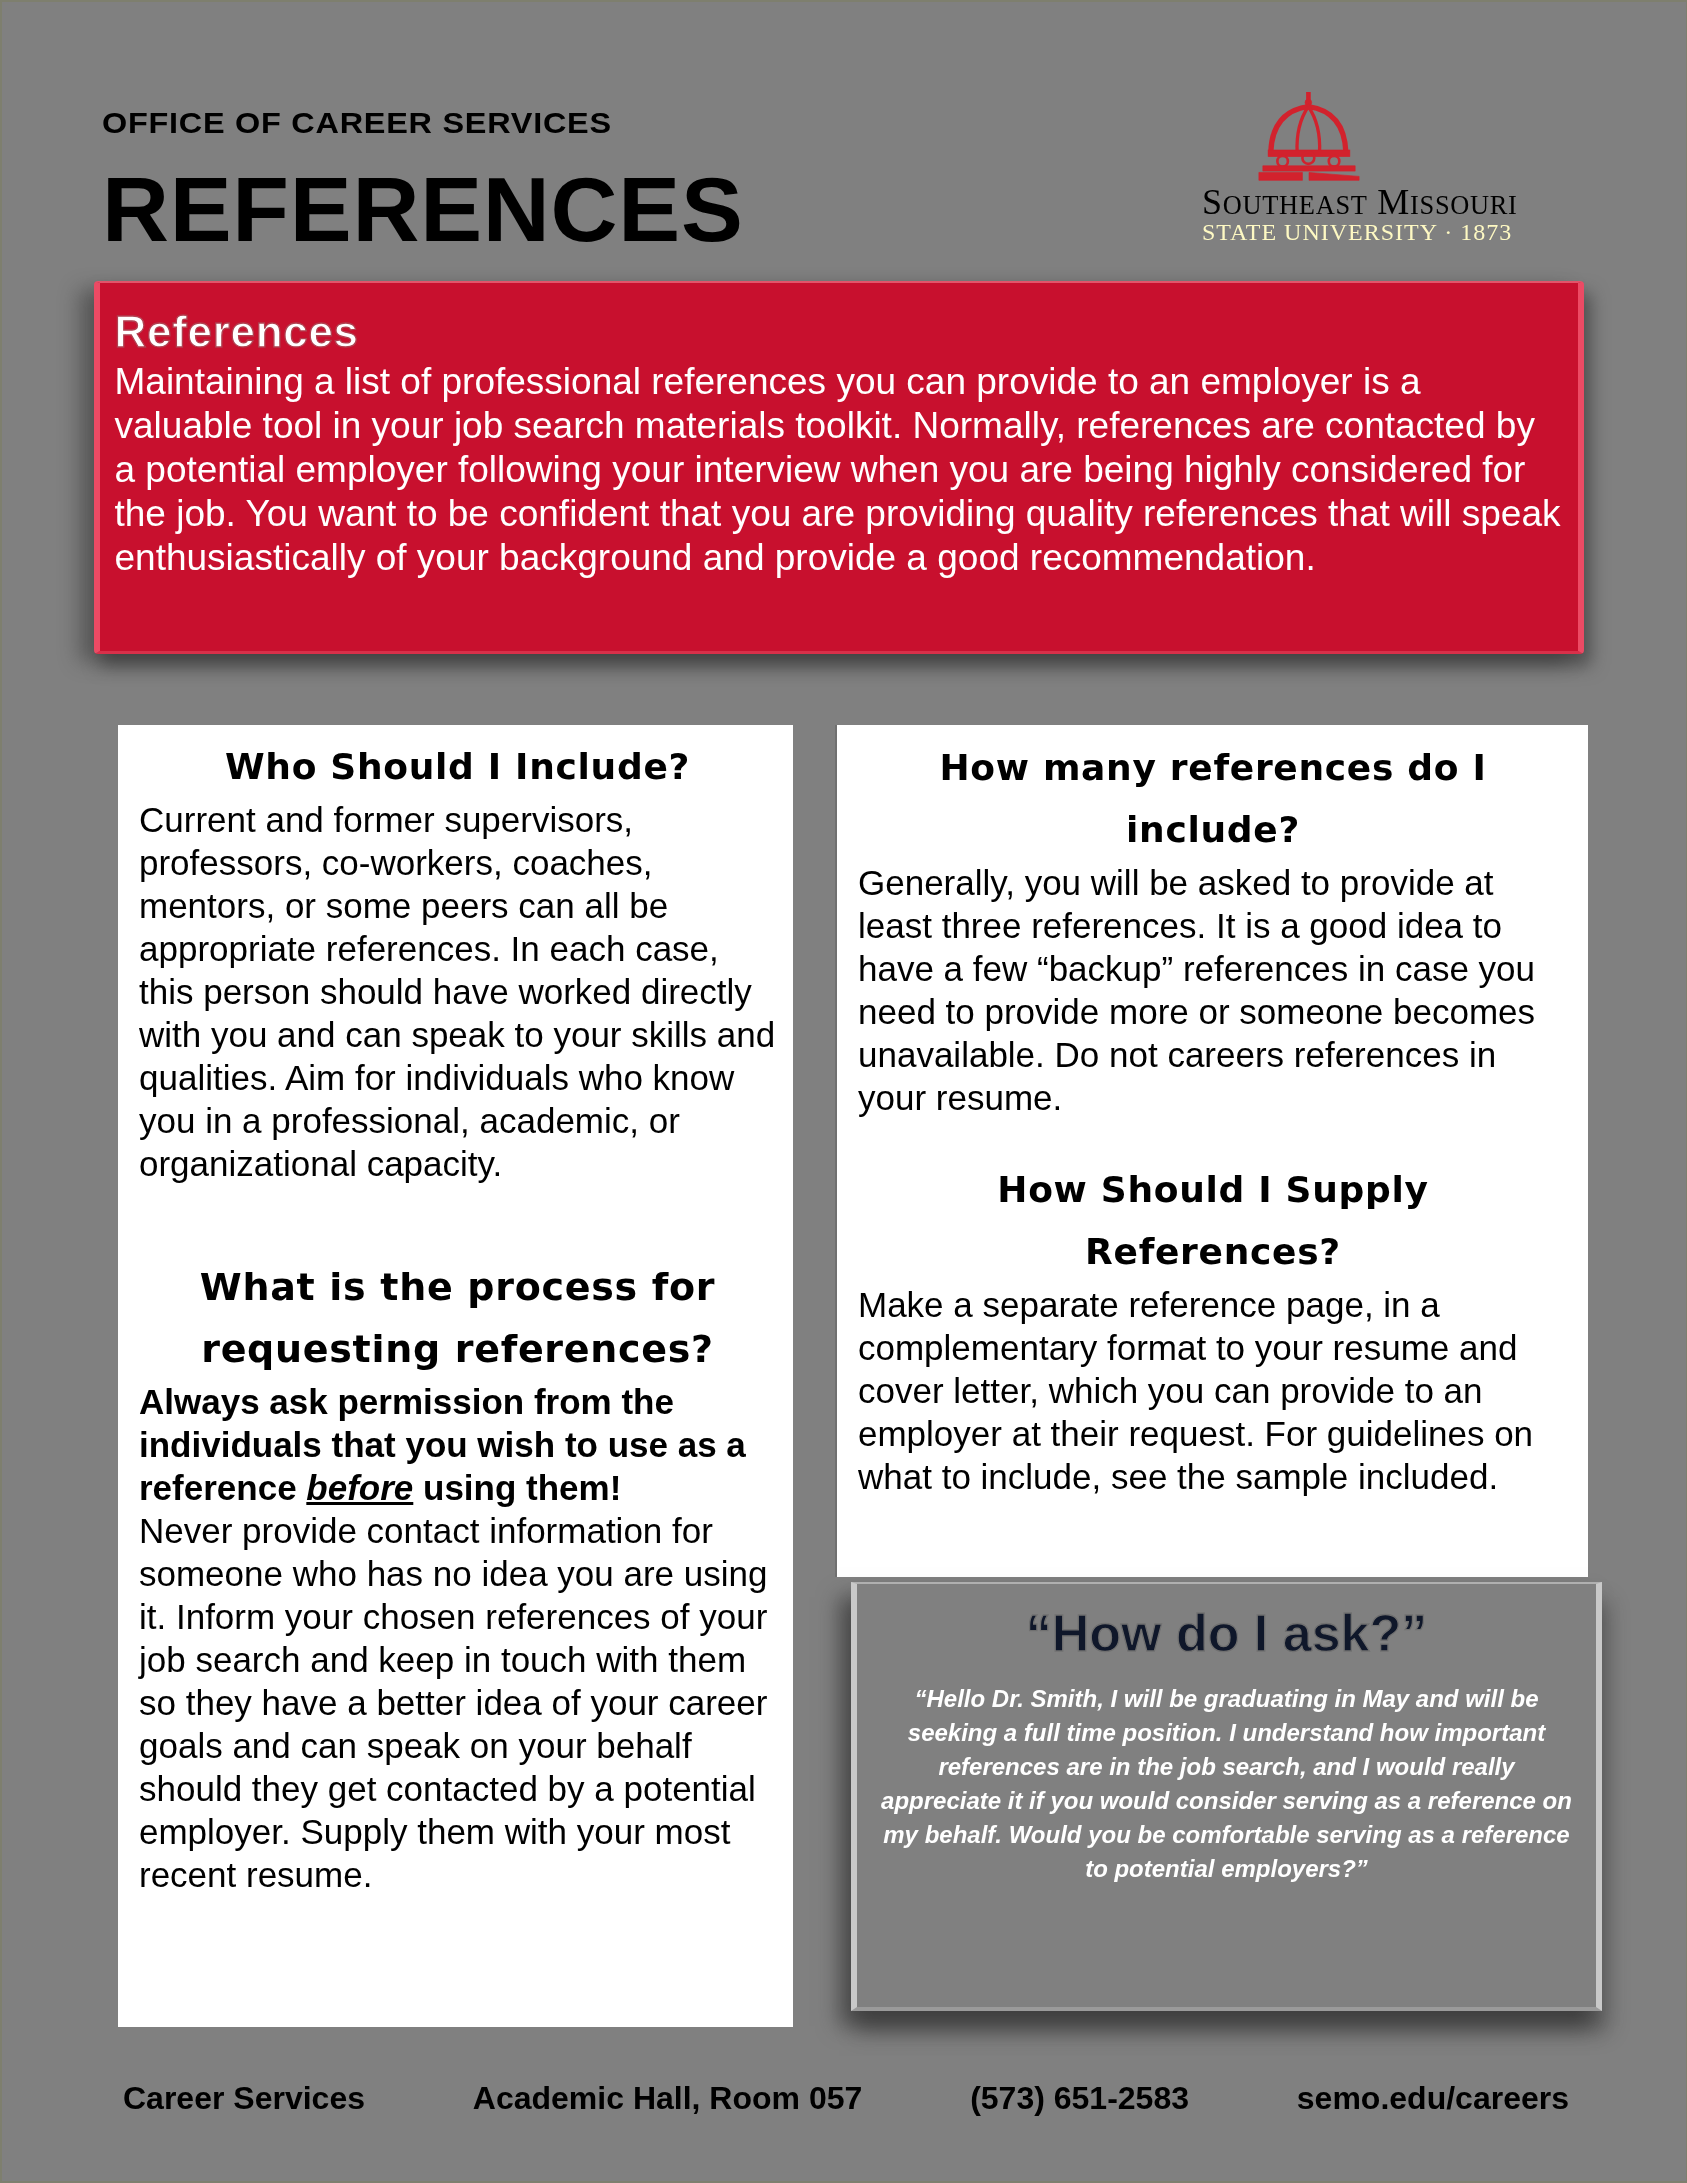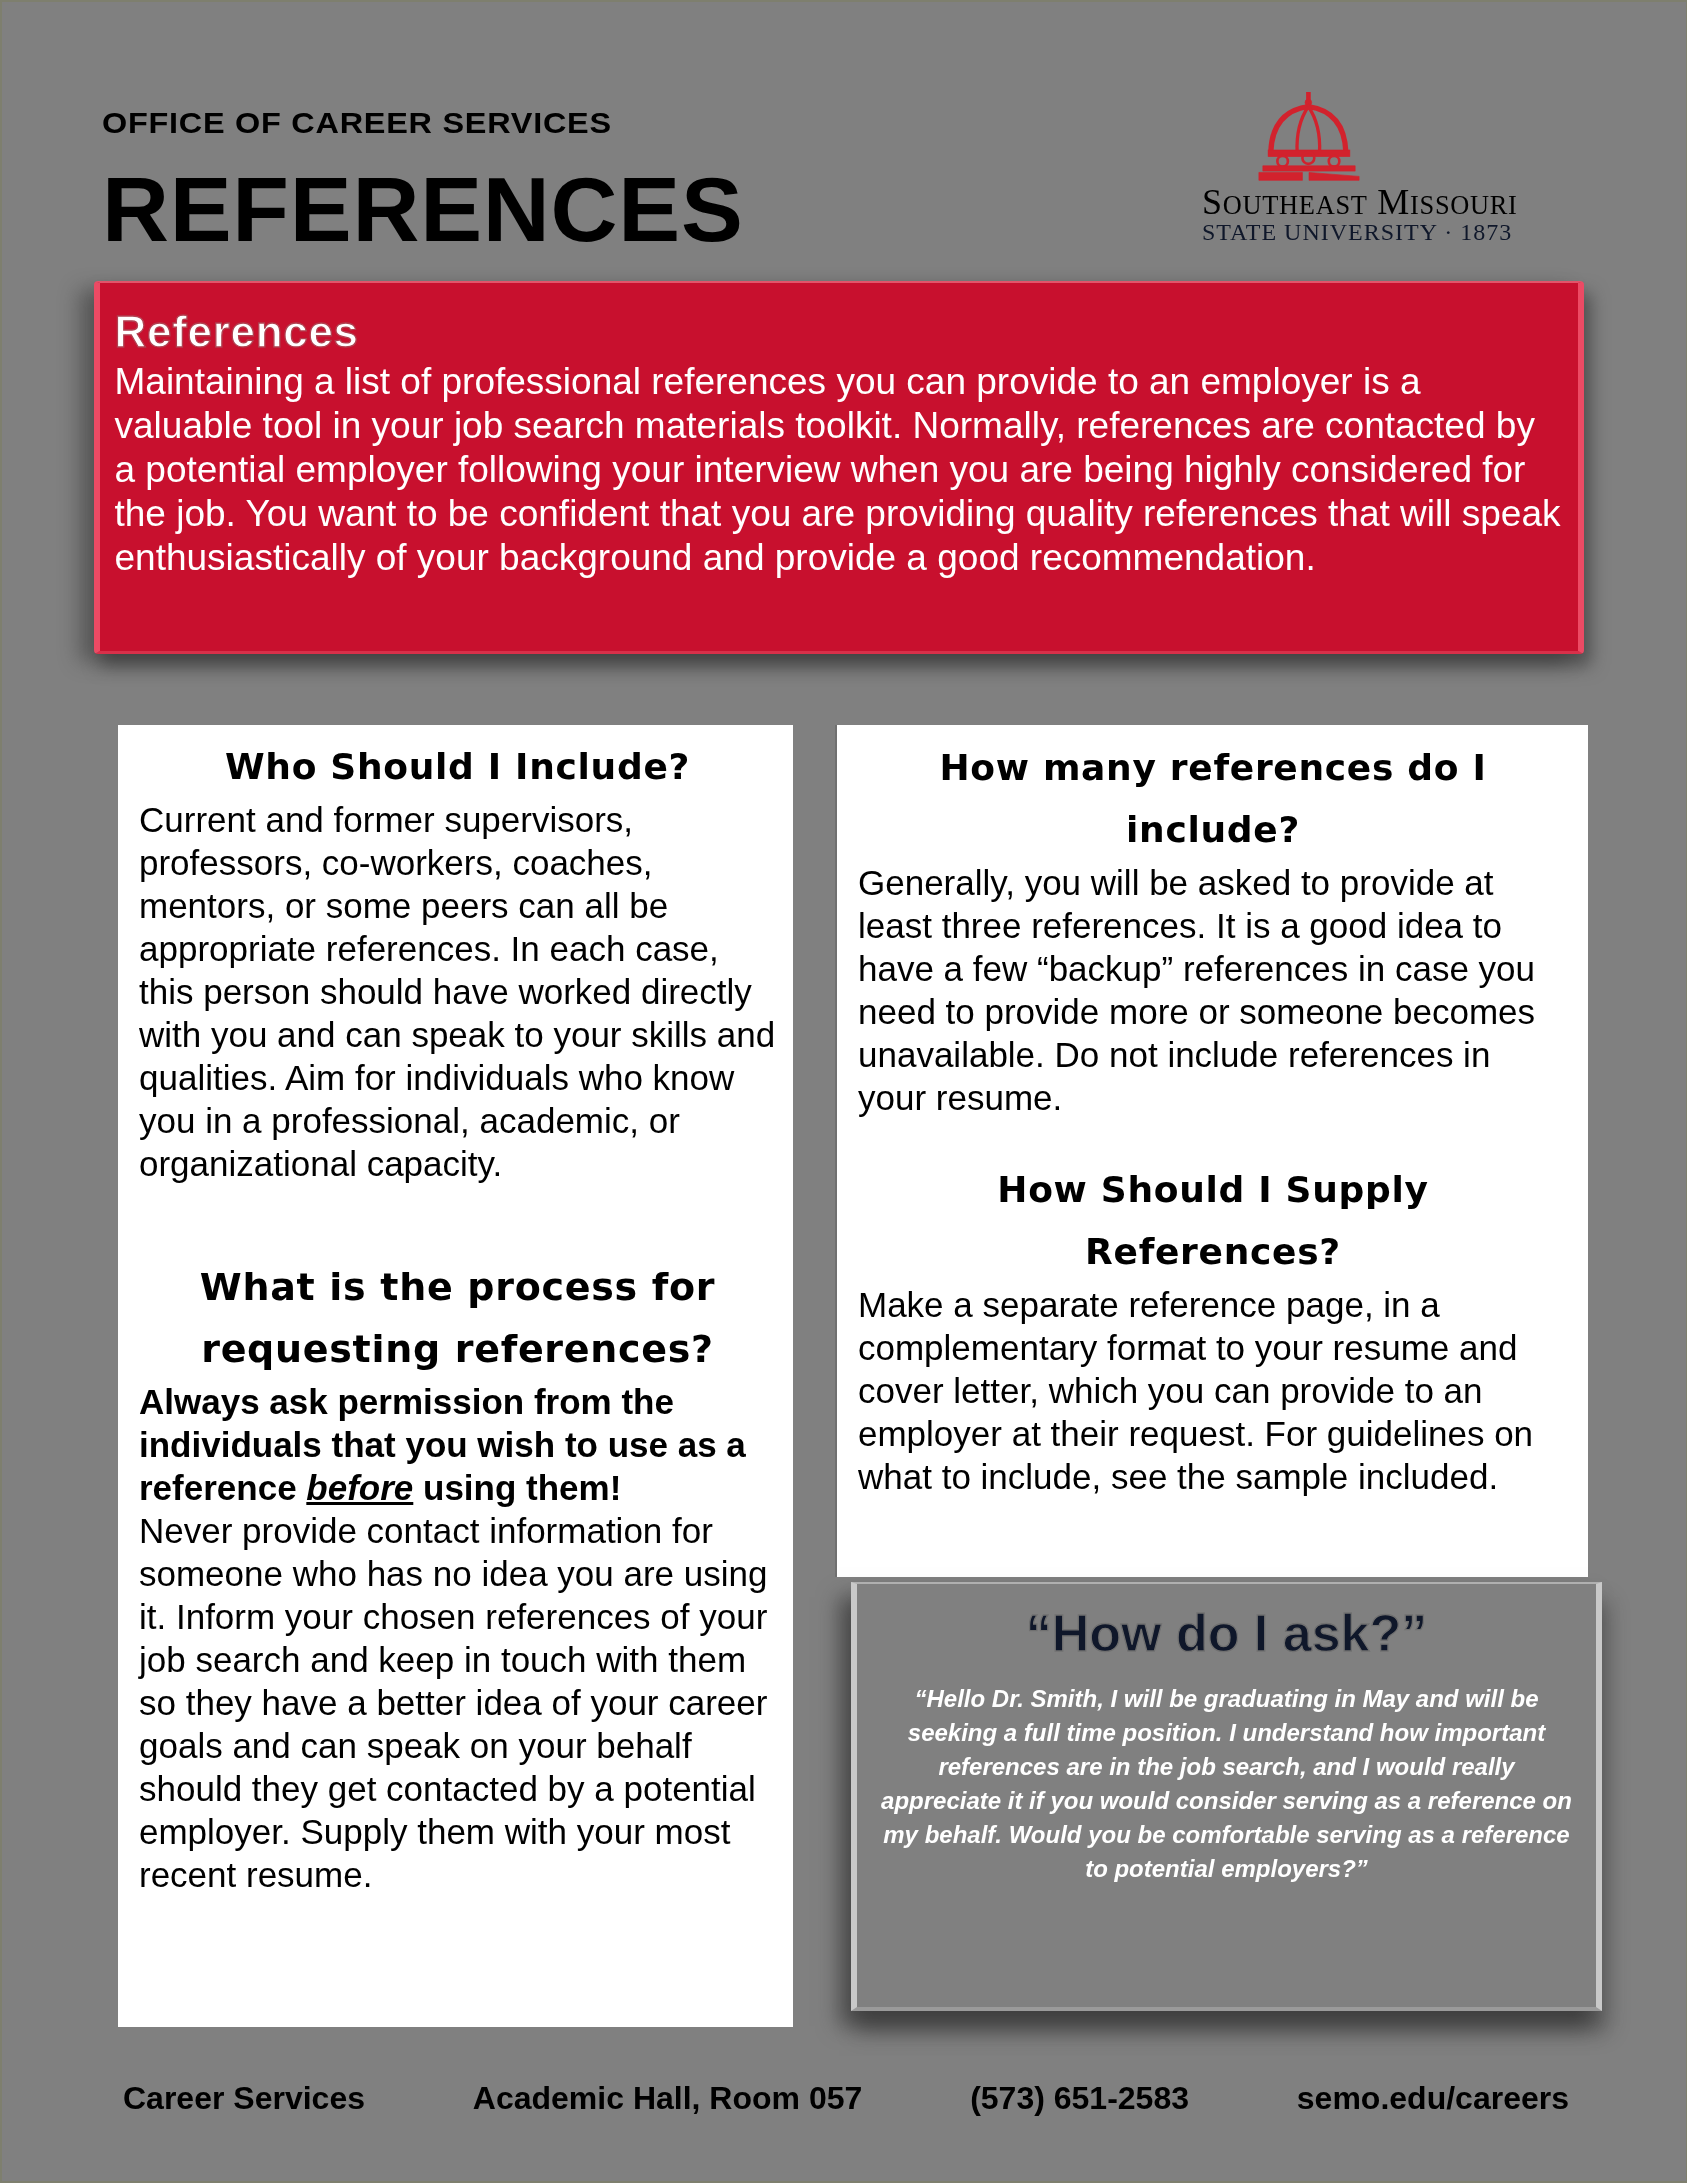--- a/index.html
+++ b/index.html
@@ -10,21 +10,21 @@
     color:#000;
   }
   .page-border { position:absolute; inset:0; border:2.6px solid #7e7f6e; box-sizing:border-box; pointer-events:none; }
   .office { position:absolute; left:102px; top:106px; font-size:30px; font-weight:bold; letter-spacing:0.7px; transform:scaleX(1.08); transform-origin:left; }
   .title { position:absolute; left:102px; top:164px; font-size:91px; font-weight:bold; line-height:1; letter-spacing:0.7px; transform:scaleX(1.02); transform-origin:left; }
 
   .logo { position:absolute; left:1202px; top:92px; width:383px; height:158px; }
   .logo .dome { position:absolute; left:54px; top:0; width:106px; height:89px; }
   .logo .name { position:absolute; left:0; top:89px; font-family:"Liberation Serif", serif; font-size:36px; color:#000000; letter-spacing:0.7px; white-space:nowrap; }
   .logo .name .sm { font-size:26.4px; }
-  .logo .sub { position:absolute; left:0; top:127px; font-family:"Liberation Serif", serif; font-size:24px; color:#0f172a; letter-spacing:1px; white-space:nowrap; }
+  .logo .sub { position:absolute; left:0; top:127px; font-family:"Liberation Serif", serif; font-size:24px; color:#fef9c3; letter-spacing:1px; white-space:nowrap; }
 
   .red-box {
     position:absolute; left:94px; top:281px; width:1490px; height:373px; box-sizing:border-box;
     background:#c8102e;
     border-left:6.6px solid #ec4a64; border-right:6.6px solid #ec4a64;
     border-top:2px solid #e2546a; border-bottom:3.3px solid #d8304a;
     border-radius:4px;
     box-shadow: 6.6px 12px 17px rgba(40,40,40,.55), -16px 8px 20px rgba(50,50,50,.45);
     color:#fff; padding:26.4px 14.5px 0 14.5px;
   }
@@ -92,21 +92,21 @@
   </div>
   <div style="margin-top:71px;">
     <h3 class="h-wide" style="font-size:38px;">What is the process for requesting references?</h3>
     <p><span class="lead"><span>Always ask permission from the individuals that you wish to use as a reference </span><u><i>before</i></u><span> using them!</span></span><br><span>Never provide contact information for someone who has no idea you are using it. Inform your chosen references of your job search and keep in touch with them so they have a better idea of your career goals and can speak on your behalf should they get contacted by a potential employer. Supply them with your most recent resume.</span></p>
   </div>
 </section>
 
 <section class="panel panel-right">
   <div>
     <h3 class="h-wide">How many references do I include?</h3>
-    <p>Generally, you will be asked to provide at least three references. It is a good idea to have a few “backup” references in case you need to provide more or someone becomes unavailable. Do not include references in your resume.</p>
+    <p>Generally, you will be asked to provide at least three references. It is a good idea to have a few “backup” references in case you need to provide more or someone becomes unavailable. Do not careers references in your resume.</p>
   </div>
   <div style="margin-top:40px;">
     <h3 class="h-wide" style="padding:0 79px;">How Should I Supply References?</h3>
     <p>Make a separate reference page, in a complementary format to your resume and cover letter, which you can provide to an employer at their request. For guidelines on what to include, see the sample included.</p>
   </div>
 </section>
 
 <section class="quote-box">
   <h3>“How do I ask?”</h3>
   <p>“Hello Dr. Smith, I will be graduating in May and will be seeking a full time position. I understand how important references are in the job search, and I would really appreciate it if you would consider serving as a reference on my behalf. Would you be comfortable serving as a reference to potential employers?”</p>

